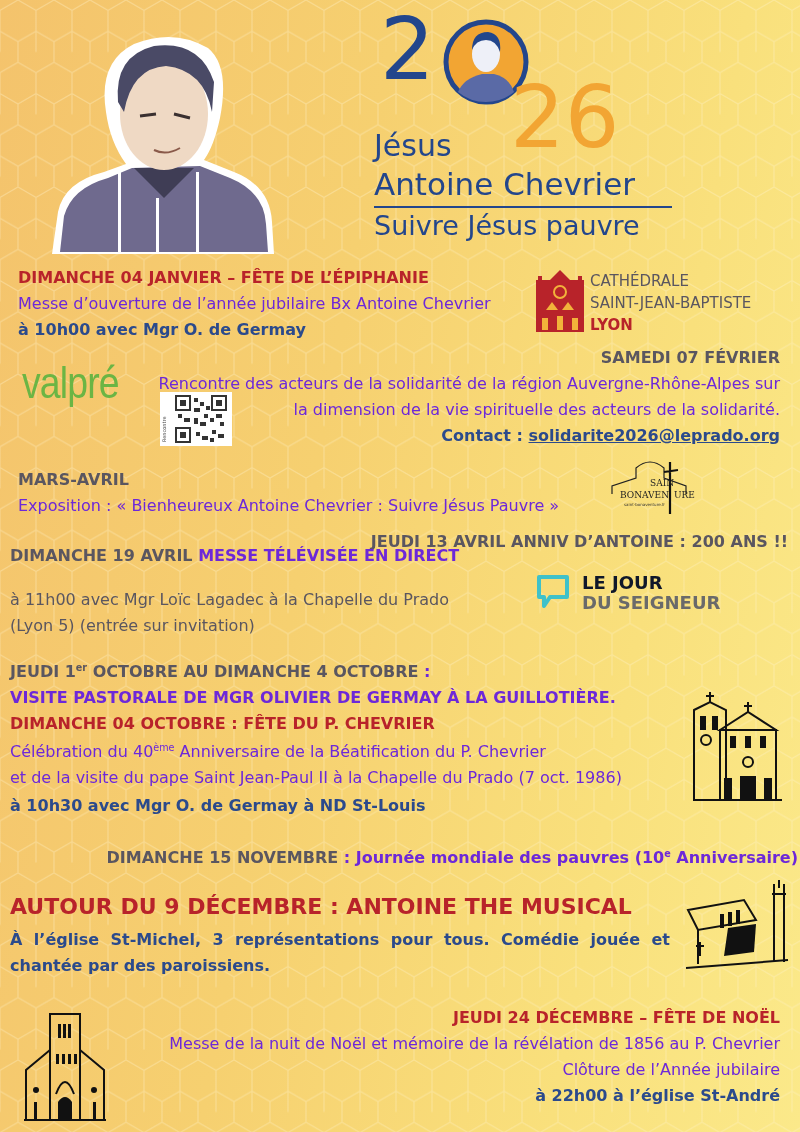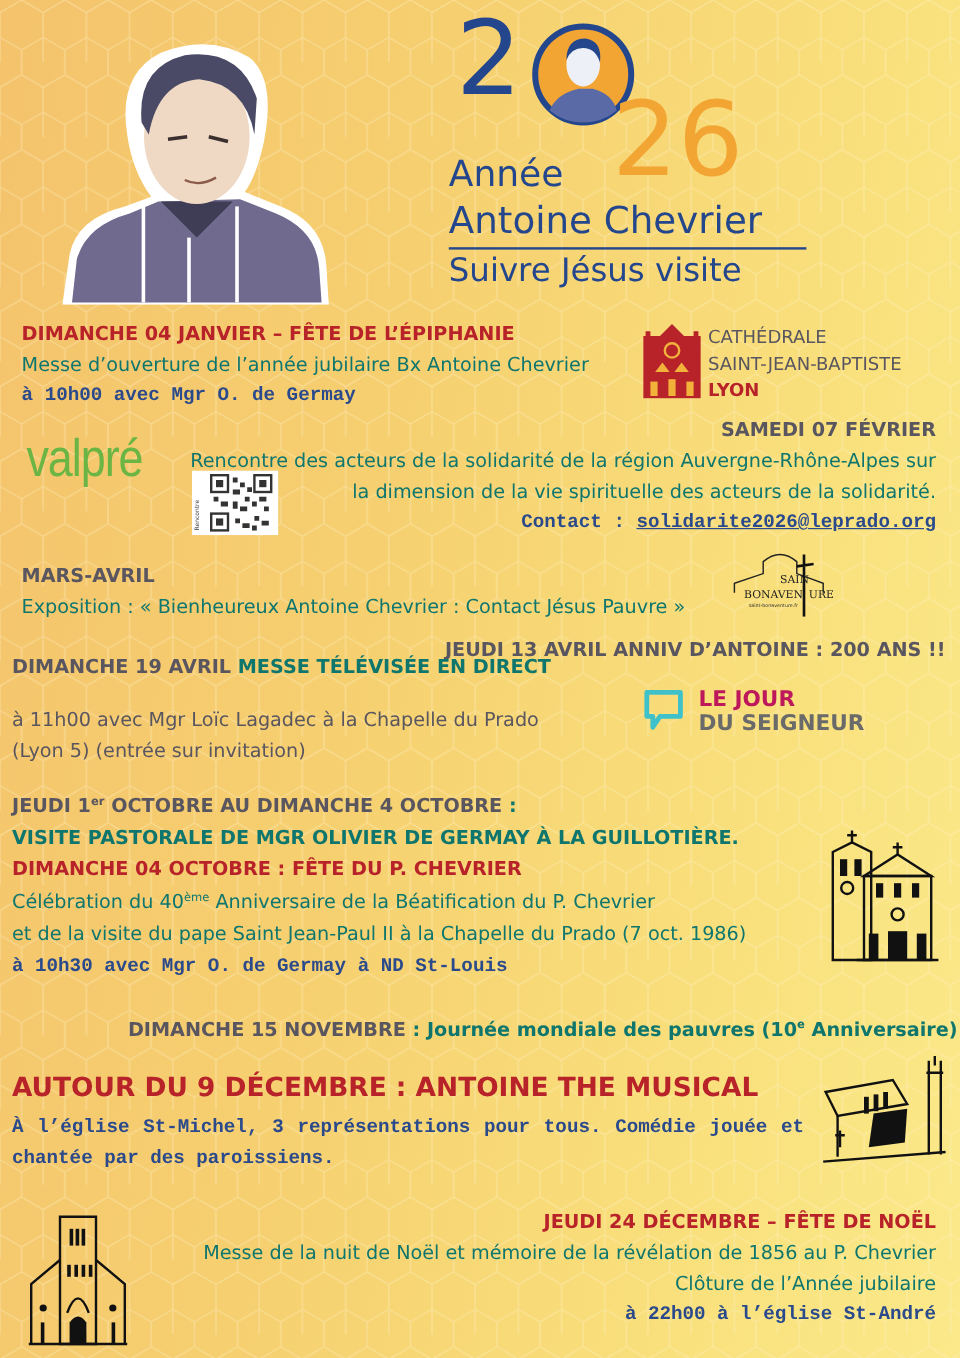--- a/index.html
+++ b/index.html
@@ -7,23 +7,23 @@
   body {
     position: relative;
     font-family: "DejaVu Sans", sans-serif;
     background: linear-gradient(100deg, #f4c36c 0%, #f6d070 40%, #f9e07c 75%, #fbe98a 100%);
   }
   .hex-bg {
     position: absolute; inset: 0; pointer-events: none; opacity: 0.35;
   }
   .abs { position: absolute; }
   .red { color: #b8232a; }
-  .blue { color: #2b4a8c; font-family: Liberation Mono, monospace; }
+  .blue { color: #2b4a8c; }
   .grey { color: #5a5660; }
-  .black { color: #0f766e; }
+  .black { color: #6d28d9; }
   .line { white-space: nowrap; }
   sup { font-size: 0.6em; vertical-align: super; line-height: 0; }
 
   
   .portrait { left: 44px; top: 22px; width: 236px; height: 232px; }
   .logo-2 { left: 380px; top: 6px; font-size: 86px; font-weight: 400; color: #23468c; line-height: 1; font-family: "DejaVu Sans", sans-serif; }
   .logo-26 { left: 510px; top: 74px; font-size: 86px; color: #f2a533; line-height: 1; font-family: "DejaVu Sans", sans-serif; }
   .logo-medal { left: 442px; top: 18px; width: 88px; height: 88px; }
   .logo-annee { left: 374px; top: 128px; font-size: 30px; color: #23468c; }
   .logo-name { left: 374px; top: 166px; font-size: 31px; color: #23468c; }
@@ -59,24 +59,24 @@
 </svg>
 
 <div class="abs logo-2">2</div>
 <svg class="abs logo-medal" viewBox="0 0 88 88">
   <circle cx="44" cy="44" r="40" fill="#f2a533" stroke="#23468c" stroke-width="5"></circle>
   <path d="M16 74 Q22 60 40 56 L52 56 Q68 60 72 74 Q60 84 44 84 Q28 84 16 74 Z" fill="#5a6aa6"></path>
   <ellipse cx="44" cy="36" rx="14" ry="18" fill="#eef0f8"></ellipse>
   <path d="M30 32 Q30 14 46 14 Q60 16 58 34 Q54 22 44 22 Q34 22 30 32 Z" fill="#23468c"></path>
 </svg>
 <div class="abs logo-26">26</div>
-<div class="abs logo-annee">Année</div>
+<div class="abs logo-annee">Jésus</div>
 <div class="abs logo-name">Antoine Chevrier</div>
 <div class="abs logo-rule"></div>
-<div class="abs logo-tag">Suivre Jésus visite</div>
+<div class="abs logo-tag">Suivre Jésus pauvre</div>
 
 <div class="abs line red b t16" style="left:18px; top:268px;">DIMANCHE 04 JANVIER – FÊTE DE L’ÉPIPHANIE</div>
 <div class="abs line black t16" style="left:18px; top:294px;">Messe d’ouverture de l’année jubilaire Bx Antoine Chevrier</div>
 <div class="abs line blue b t16" style="left:18px; top:320px;">à 10h00 avec Mgr O. de Germay</div>
 
 <svg class="abs" style="left:536px; top:270px; width:48px; height:62px;" viewBox="0 0 48 62">
   <rect x="0" y="10" width="48" height="52" fill="#b8232a"></rect>
   <path d="M14 10 L24 0 L34 10 Z" fill="#b8232a"></path>
   <circle cx="24" cy="22" r="6" fill="none" stroke="#f2b23a" stroke-width="2"></circle>
   <path d="M4 6 L4 14 M44 6 L44 14" stroke="#b8232a" stroke-width="4"></path>
@@ -103,21 +103,21 @@
   <rect x="20" y="8" width="6" height="6" fill="#333"></rect>
   <rect x="52" y="4" width="14" height="14" fill="none" stroke="#333" stroke-width="2"></rect>
   <rect x="56" y="8" width="6" height="6" fill="#333"></rect>
   <rect x="16" y="36" width="14" height="14" fill="none" stroke="#333" stroke-width="2"></rect>
   <rect x="20" y="40" width="6" height="6" fill="#333"></rect>
   <path d="M34 6h4v4h-4zM40 10h4v4h-4zM34 16h6v4h-6zM44 22h4v4h-4zM34 26h4v6h-4zM40 30h6v4h-6zM50 26h4v4h-4zM56 22h6v4h-6zM60 30h4v4h-4zM36 40h4v4h-4zM42 44h6v4h-6zM52 38h4v4h-4zM58 42h6v4h-6zM18 22h4v4h-4zM24 26h6v4h-6zM46 14h4v4h-4zM50 46h4v4h-4z" fill="#333"></path>
   <text x="6" y="50" transform="rotate(-90 6 50)" font-size="5" fill="#444" font-family="DejaVu Sans, sans-serif">Rencontre</text>
 </svg>
 
 <div class="abs line grey b t16" style="left:18px; top:470px;">MARS-AVRIL</div>
-<div class="abs line black t16" style="left:18px; top:496px;">Exposition : « Bienheureux Antoine Chevrier : Contact Jésus Pauvre »</div>
+<div class="abs line black t16" style="left:18px; top:496px;">Exposition : « Bienheureux Antoine Chevrier : Suivre Jésus Pauvre »</div>
 
 <svg class="abs" style="left:606px; top:458px; width:110px; height:56px;" viewBox="0 0 110 56">
   <path d="M6 36 L6 28 L30 20 L30 10 Q44 -2 58 10 L58 20 L80 28 L80 36" fill="none" stroke="#222" stroke-width="1.2"></path>
   <path d="M64 4 L64 56 M58 14 L72 12" stroke="#111" stroke-width="2.2" fill="none"></path>
   <text x="44" y="28" font-size="9" font-family="DejaVu Serif, serif" fill="#222">SAIN</text>
   <text x="14" y="40" font-size="9" font-family="DejaVu Serif, serif" fill="#222">BONAVEN</text>
   <text x="68" y="40" font-size="9" font-family="DejaVu Serif, serif" fill="#222">URE</text>
   <text x="18" y="48" font-size="4" font-family="DejaVu Sans, sans-serif" fill="#333">saint-bonaventure.fr</text>
 </svg>
 
@@ -125,21 +125,21 @@
 
 <div class="abs line t16 b" style="left:10px; top:546px;">
   <span class="grey">DIMANCHE 19 AVRIL </span><span class="black">MESSE TÉLÉVISÉE EN DIRECT</span>
 </div>
 <div class="abs line grey t16" style="left:10px; top:590px;">à 11h00 avec Mgr Loïc Lagadec à la Chapelle du Prado</div>
 <div class="abs line grey t16" style="left:10px; top:616px;">(Lyon 5) (entrée sur invitation)</div>
 
 <svg class="abs" style="left:536px; top:574px; width:34px; height:36px;" viewBox="0 0 34 36">
   <path d="M3 3 H31 V23 H14 L8 32 L8 23 H3 Z" fill="none" stroke="#3fc1c9" stroke-width="4" stroke-linejoin="round"></path>
 </svg>
-<div class="abs line grey b" style="left:582px; top:572px; font-size:18px; color:#be185d;">LE JOUR</div>
+<div class="abs line grey b" style="left:582px; top:572px; font-size:18px; color:#0f172a;">LE JOUR</div>
 <div class="abs line grey b" style="left:582px; top:592px; font-size:18px; color:#6a6a6a;">DU SEIGNEUR</div>
 
 <div class="abs line grey b t16" style="left:10px; top:662px;">
   <span>JEUDI 1</span><sup>er</sup><span> OCTOBRE AU DIMANCHE 4 OCTOBRE</span><span class="black"> :</span>
 </div>
 <div class="abs line black b t16" style="left:10px; top:688px;">VISITE PASTORALE DE MGR OLIVIER DE GERMAY À LA GUILLOTIÈRE.</div>
 <div class="abs line red b t16" style="left:10px; top:714px;">DIMANCHE 04 OCTOBRE : FÊTE DU P. CHEVRIER</div>
 <div class="abs line black t16" style="left:10px; top:742px;">
   <span>Célébration du 40</span><sup>ème</sup><span> Anniversaire de la Béatification du P. Chevrier</span>
 </div>

